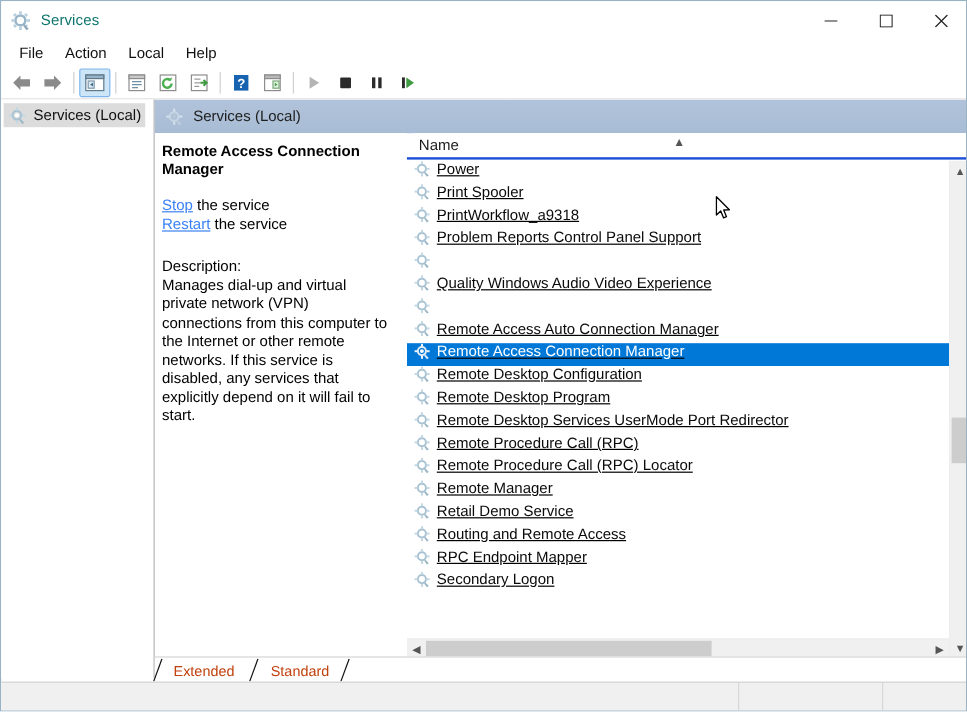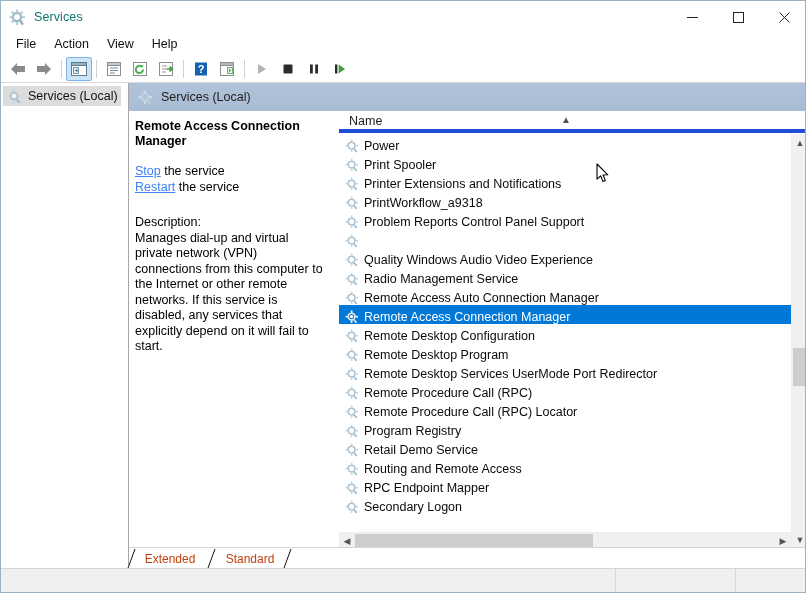--- a/index.html
+++ b/index.html
@@ -213,21 +213,21 @@
     background: #ffffff;
     border-top-left-radius: 7px;
     box-sizing: border-box;
     overflow: hidden;
   }
   .list-colhead {
     position: absolute;
     left: 0; top: 0;
     width: 468px; height: 22px;
     background: #ffffff;
-    border-bottom: 4px solid #1d4ed8;
+    border-bottom: 2px solid #1d4ed8;
     box-sizing: border-box;
   }
   .colhead-name {
     position: absolute;
     left: 10px; top: 3px;
     font-size: 12.5px;
     color: #1a1a1a;
   }
   .sortglyph {
     position: absolute;
@@ -237,24 +237,25 @@
   }
   .rows {
     position: absolute;
     left: 0; top: 23px;
     width: 452px;
     height: 391px;
     overflow: hidden;
   }
   .row {
     display: flex;
-    align-items: flex-end;
+    align-items: flex-start;
     height: 19px;
     padding-left: 6px;
     box-sizing: border-box;
+    text-decoration: underline;
   }
   .row .rlbl {
     margin-left: 5px;
     font-size: 12.5px;
     color: #0a0a0a;
     white-space: nowrap;
   }
   .row.selected {
     background: #0078d7;
     width: 452px;
@@ -399,21 +400,21 @@
         <svg width="11" height="11" viewBox="0 0 11 11">
             <path d="M0.5 0.5 L10.5 10.5 M10.5 0.5 L0.5 10.5" stroke="#222" stroke-width="1"></path>
           </svg>
       </div>
     </div>
   </div>
 
   <div class="menubar">
     <div class="menuitem">File</div>
     <div class="menuitem">Action</div>
-    <div class="menuitem">View</div>
+    <div class="menuitem">Local</div>
     <div class="menuitem">Help</div>
   </div>
 
   <div class="toolbar">
 
     <div class="tbtn">
       <svg width="18" height="16" viewBox="0 0 18 16">
         <path d="M8 2 L2 8 L8 14 L8 11 L16 11 L16 5 L8 5 Z" fill="#8a8a8a"></path>
       </svg>
     </div>
@@ -606,36 +607,20 @@
                   <g fill="#c4d8e4">
                     <rect x="7.1" y="0.6" width="2" height="3"></rect>
                     <rect x="7.1" y="12.8" width="2" height="3"></rect>
                     <rect x="0.6" y="7.1" width="3" height="2"></rect>
                     <rect x="12.8" y="7.1" width="3" height="2"></rect>
                   </g>
                   <circle cx="8" cy="8" r="2" fill="#ffffff"></circle>
                   <path d="M11 11 l4 4 -2 1.2 -2.6 -3.6 z" fill="#9bb6c6"></path>
                 </svg>
               </span>
-              <span class="rlbl">Printer Extensions and Notifications</span>
-            </div>
-            <div class="row">
-              <span>
-                <svg class="gear" width="14" height="14" viewBox="0 0 17 17">
-                  <circle cx="8" cy="8" r="4.1" fill="none" stroke="#a9c3d3" stroke-width="2"></circle>
-                  <g fill="#c4d8e4">
-                    <rect x="7.1" y="0.6" width="2" height="3"></rect>
-                    <rect x="7.1" y="12.8" width="2" height="3"></rect>
-                    <rect x="0.6" y="7.1" width="3" height="2"></rect>
-                    <rect x="12.8" y="7.1" width="3" height="2"></rect>
-                  </g>
-                  <circle cx="8" cy="8" r="2" fill="#ffffff"></circle>
-                  <path d="M11 11 l4 4 -2 1.2 -2.6 -3.6 z" fill="#9bb6c6"></path>
-                </svg>
-              </span>
               <span class="rlbl">PrintWorkflow_a9318</span>
             </div>
             <div class="row">
               <span>
                 <svg class="gear" width="14" height="14" viewBox="0 0 17 17">
                   <circle cx="8" cy="8" r="4.1" fill="none" stroke="#a9c3d3" stroke-width="2"></circle>
                   <g fill="#c4d8e4">
                     <rect x="7.1" y="0.6" width="2" height="3"></rect>
                     <rect x="7.1" y="12.8" width="2" height="3"></rect>
                     <rect x="0.6" y="7.1" width="3" height="2"></rect>
@@ -685,21 +670,20 @@
                   <g fill="#c4d8e4">
                     <rect x="7.1" y="0.6" width="2" height="3"></rect>
                     <rect x="7.1" y="12.8" width="2" height="3"></rect>
                     <rect x="0.6" y="7.1" width="3" height="2"></rect>
                     <rect x="12.8" y="7.1" width="3" height="2"></rect>
                   </g>
                   <circle cx="8" cy="8" r="2" fill="#ffffff"></circle>
                   <path d="M11 11 l4 4 -2 1.2 -2.6 -3.6 z" fill="#9bb6c6"></path>
                 </svg>
               </span>
-              <span class="rlbl">Radio Management Service</span>
             </div>
             <div class="row">
               <span>
                 <svg class="gear" width="14" height="14" viewBox="0 0 17 17">
                   <circle cx="8" cy="8" r="4.1" fill="none" stroke="#a9c3d3" stroke-width="2"></circle>
                   <g fill="#c4d8e4">
                     <rect x="7.1" y="0.6" width="2" height="3"></rect>
                     <rect x="7.1" y="12.8" width="2" height="3"></rect>
                     <rect x="0.6" y="7.1" width="3" height="2"></rect>
                     <rect x="12.8" y="7.1" width="3" height="2"></rect>
@@ -813,21 +797,21 @@
                   <g fill="#c4d8e4">
                     <rect x="7.1" y="0.6" width="2" height="3"></rect>
                     <rect x="7.1" y="12.8" width="2" height="3"></rect>
                     <rect x="0.6" y="7.1" width="3" height="2"></rect>
                     <rect x="12.8" y="7.1" width="3" height="2"></rect>
                   </g>
                   <circle cx="8" cy="8" r="2" fill="#ffffff"></circle>
                   <path d="M11 11 l4 4 -2 1.2 -2.6 -3.6 z" fill="#9bb6c6"></path>
                 </svg>
               </span>
-              <span class="rlbl">Program Registry</span>
+              <span class="rlbl">Remote Manager</span>
             </div>
             <div class="row">
               <span>
                 <svg class="gear" width="14" height="14" viewBox="0 0 17 17">
                   <circle cx="8" cy="8" r="4.1" fill="none" stroke="#a9c3d3" stroke-width="2"></circle>
                   <g fill="#c4d8e4">
                     <rect x="7.1" y="0.6" width="2" height="3"></rect>
                     <rect x="7.1" y="12.8" width="2" height="3"></rect>
                     <rect x="0.6" y="7.1" width="3" height="2"></rect>
                     <rect x="12.8" y="7.1" width="3" height="2"></rect>

